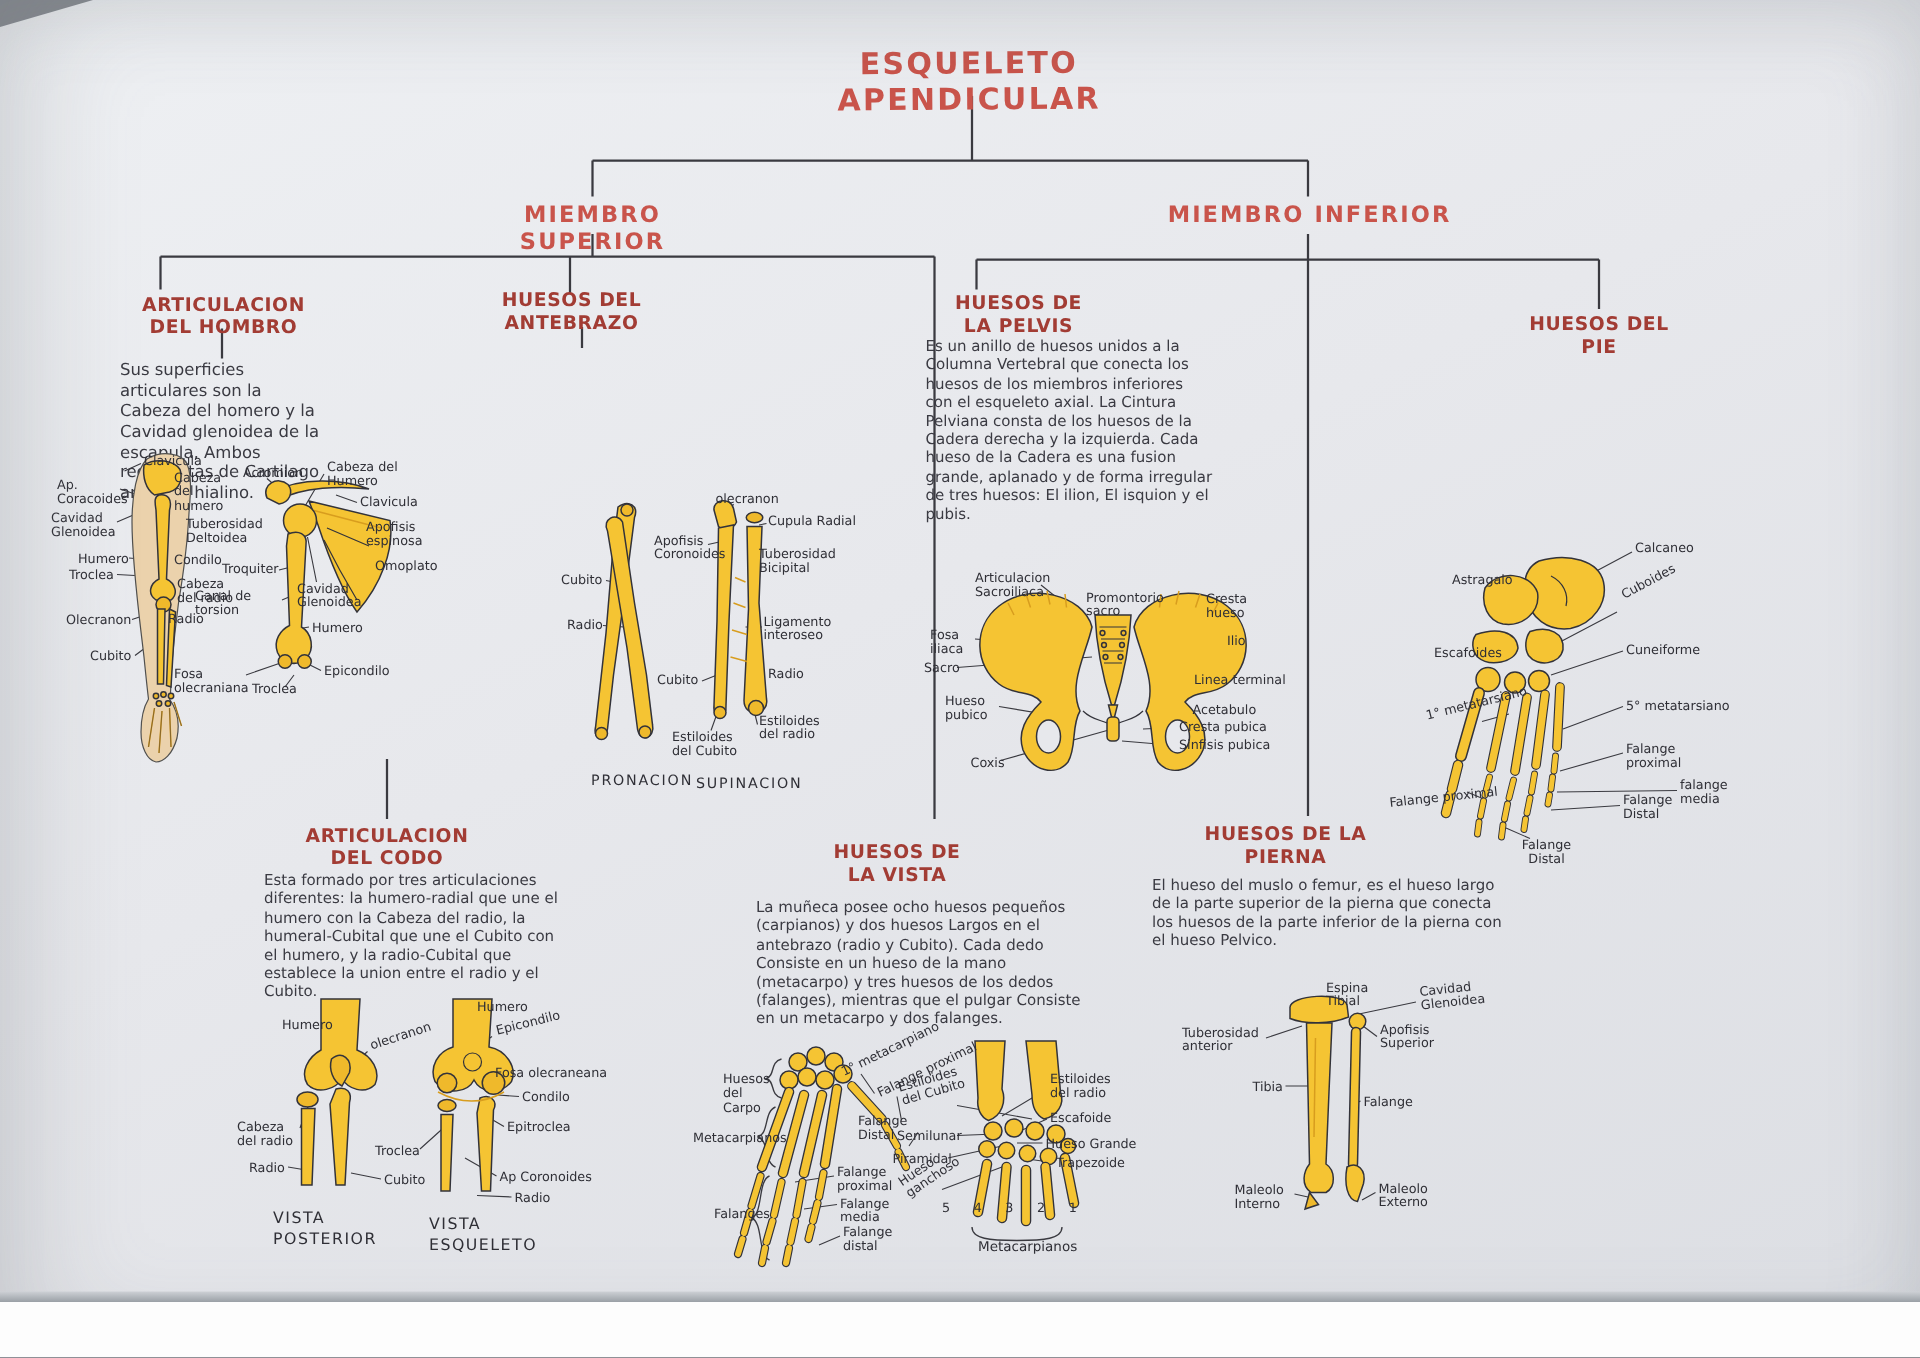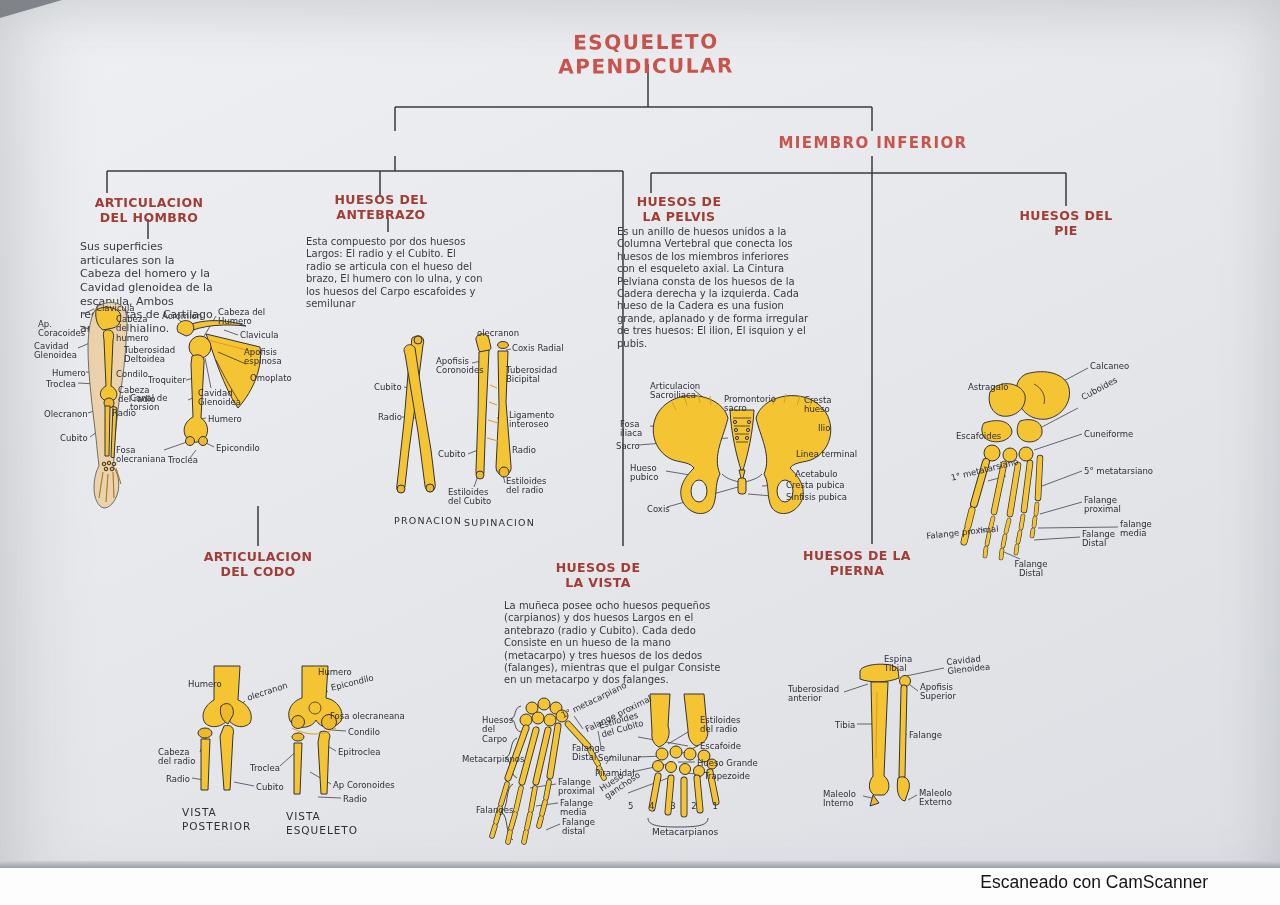--- a/index.html
+++ b/index.html
@@ -81,39 +81,41 @@
     </g>
     <g fill="none" stroke="#3a3a40" stroke-width="0.9">
       <path d="M521,706 C513,708 517,717 511,719 C517,721 513,730 521,732"></path>
       <path d="M517,738 C509,741 513,756 505,758 C513,760 509,775 517,778"></path>
       <path d="M513,784 C505,787 509,809 501,812 C509,815 505,837 513,840"></path>
       <path d="M648,818 C648,826 660,827 678,827 C696,827 708,826 708,818"></path>
     </g>
   </svg>
 
   <div class="title">ESQUELETO APENDICULAR</div>
+  <div class="branch" style="left:300px;top:134px;width:190px">MIEMBRO SUPERIOR</div>
   <div class="branch" style="left:778px;top:134px;width:190px">MIEMBRO INFERIOR</div>
 
   <div class="head" style="left:85px;top:195px;width:128px">ARTICULACION DEL HOMBRO</div>
   <div class="body-text" style="left:80px;top:240px;width:134px;font-size:11px">Sus superficies articulares son la Cabeza del homero y la Cavidad glenoidea de la escapula, Ambos recubiertas de Cartilago articular hialino.</div>
 
   <div class="head" style="left:322px;top:192px;width:118px">HUESOS DEL ANTEBRAZO</div>
-  <div class="body-text" style="left:306px;top:236px;width:178px">Esta compuesto por dos huesos Largos: El radio y el Cubito. El radio se articula con el hueso del brazo, El humero con lo ulna, y con los huesos del Carpo escafoides y semilunar</div>
 
   <div class="head" style="left:628px;top:194px;width:102px">HUESOS DE LA PELVIS</div>
   <div class="body-text" style="left:617px;top:226px;width:192px">Es un anillo de huesos unidos a la Columna Vertebral que conecta los huesos de los miembros inferiores con el esqueleto axial. La Cintura Pelviana consta de los huesos de la Cadera derecha y la izquierda. Cada hueso de la Cadera es una fusion grande, aplanado y de forma irregular de tres huesos: El ilion, El isquion y el pubis.</div>
 
   <div class="head" style="left:1016px;top:208px;width:100px">HUESOS DEL PIE</div>
 
   <div class="head" style="left:198px;top:549px;width:120px">ARTICULACION DEL CODO</div>
+  <div class="body-text" style="left:176px;top:582px;width:202px">Esta formado por tres articulaciones diferentes: la humero-radial que une el humero con la Cabeza del radio, la humeral-Cubital que une el Cubito con el humero, y la radio-Cubital que establece la union entre el radio y el Cubito.</div>
 
   <div class="head" style="left:548px;top:560px;width:100px">HUESOS DE LA VISTA</div>
   <div class="body-text" style="left:504px;top:600px;width:226px">La muñeca posee ocho huesos pequeños (carpianos) y dos huesos Largos en el antebrazo (radio y Cubito). Cada dedo Consiste en un hueso de la mano (metacarpo) y tres huesos de los dedos (falanges), mientras que el pulgar Consiste en un metacarpo y dos falanges.</div>
 
   <div class="head" style="left:802px;top:548px;width:110px">HUESOS DE LA PIERNA</div>
+  <div class="body-text" style="left:768px;top:585px;width:236px">El hueso del muslo o femur, es el hueso largo de la parte superior de la pierna que conecta los huesos de la parte inferior de la pierna con el hueso Pelvico.</div>
 
   <svg class="diagram" style="left:70px;top:300px" width="80" height="212" viewBox="0 0 80 212">
     <g>
       <path class="skin" d="M28,6 C38,0 52,2 55,10 C58,18 57,30 56,42 C55,62 52,84 49,102 C47,118 45,136 44,150 C44,158 44,163 43,166 C48,173 50,182 48,192 C45,203 39,208 34,208 C28,207 24,198 24,188 C24,179 26,171 29,166 C28,158 27,148 26,138 C23,112 18,76 18,48 C18,30 21,13 28,6 Z"></path>
     </g>
     <g>
       <path class="bone" d="M26,10 C34,5 46,7 50,13 C52,19 50,26 43,28 L33,30 C27,26 25,18 26,10 Z"></path>
       <path class="bone" d="M36,30 C42,29 45,33 43,40 L41,86 C47,89 49,96 44,100 L34,100 C28,96 30,89 36,86 L34,40 C33,34 33,31 36,30 Z"></path>
       <circle class="bone2" cx="39" cy="103" r="5"></circle>
       <path class="bone" d="M35,106 L40,106 L39,156 L35,156 Z"></path>
@@ -308,21 +310,21 @@
   <span class="lbl lblw" style="left:198px;top:389px;width:44px">Cavidad Glenoidea</span>
   <span class="lbl" style="left:208px;top:415px">Humero</span>
   <span class="lbl lblw" style="left:116px;top:446px;width:48px">Fosa olecraniana</span>
   <span class="lbl" style="left:216px;top:444px">Epicondilo</span>
   <span class="lbl" style="left:168px;top:456px">Troclea</span>
 
   <span class="lbl" style="left:374px;top:383px">Cubito</span>
   <span class="lbl" style="left:378px;top:413px">Radio</span>
   <span class="lbl" style="left:477px;top:329px">olecranon</span>
   <span class="lbl lblw" style="left:436px;top:357px;width:48px">Apofisis Coronoides</span>
-  <span class="lbl" style="left:512px;top:344px">Coxis Radial</span>
+  <span class="lbl" style="left:512px;top:344px">Cupula Radial</span>
   <span class="lbl lblw" style="left:506px;top:366px;width:56px">Tuberosidad Bicipital</span>
   <span class="lbl lblw" style="left:509px;top:411px;width:52px">Ligamento interoseo</span>
   <span class="lbl" style="left:512px;top:446px">Radio</span>
   <span class="lbl" style="left:438px;top:450px">Cubito</span>
   <span class="lbl lblw" style="left:448px;top:488px;width:50px">Estiloides del Cubito</span>
   <span class="lbl lblw" style="left:506px;top:477px;width:52px">Estiloides del radio</span>
   <span class="cap" style="left:394px;top:515px">PRONACION</span>
   <span class="cap" style="left:464px;top:517px">SUPINACION</span>
 
   <span class="lbl lblw" style="left:650px;top:382px;width:56px">Articulacion Sacroiliaca</span>
@@ -393,15 +395,14 @@
   <span class="lbl lblw" style="left:788px;top:685px;width:56px">Tuberosidad anterior</span>
   <span class="lbl lblw" style="left:920px;top:683px;width:42px">Apofisis Superior</span>
   <span class="lbl" style="left:835px;top:721px">Tibia</span>
   <span class="lbl" style="left:909px;top:731px">Falange</span>
   <span class="lbl lblw" style="left:823px;top:790px;width:40px">Maleolo Interno</span>
   <span class="lbl lblw" style="left:919px;top:789px;width:40px">Maleolo Externo</span>
 
   <div class="paper-shade"></div>
   <div class="edge-line"></div>
   <div class="footer-strip"></div>
-  <div class="scan-credit">Escaneado con CamScanner</div>
 
 </div>
 
 </body></html>

